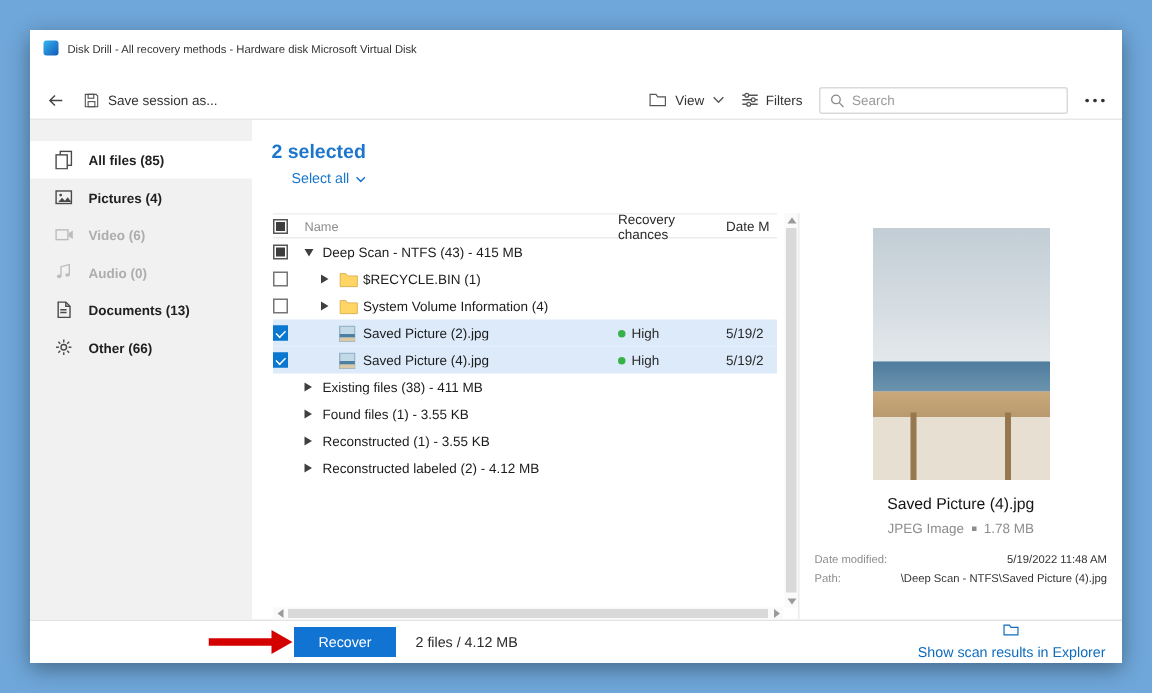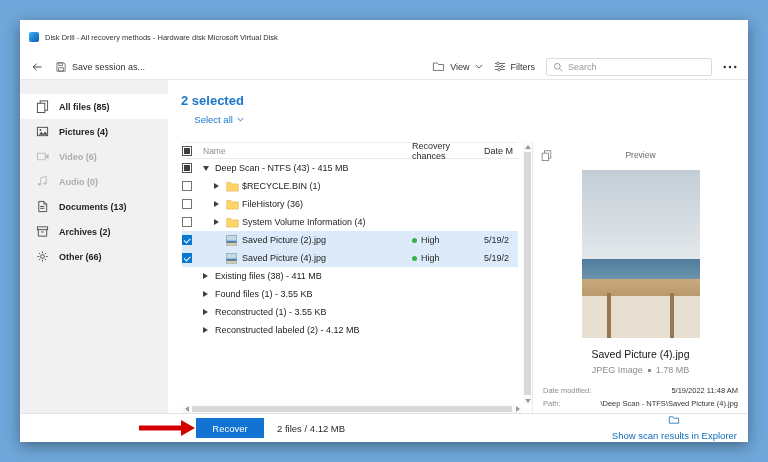--- a/index.html
+++ b/index.html
@@ -9,21 +9,21 @@
     font-family:"Liberation Sans", sans-serif;
     position:relative; overflow:hidden;
     -webkit-font-smoothing:antialiased;
   }
   .window {
     position:absolute; left:20px; top:20px; width:728px; height:422px;
     background:#fff; box-shadow:0 4px 14px rgba(0,0,0,.38);
     display:flex; flex-direction:column;
   }
   
-  .titlebar { height:22px; display:flex; align-items:center; gap:6px; padding:17px 9px; flex-shrink:0; }
+  .titlebar { height:22px; display:flex; align-items:flex-end; gap:6px; padding:17px 9px; flex-shrink:0; }
   .app-icon { width:10px; height:10px; border-radius:2px; background:linear-gradient(135deg,#35b6f0,#1358b8); flex-shrink:0; }
   .title-text { font-size:7.5px; color:#333; white-space:nowrap; }
   
   .toolbar { height:26px; display:flex; align-items:center; gap:12px; padding:0 11px; border-bottom:1px solid #e7e7e7; flex-shrink:0; }
   .tb-btn { display:flex; align-items:center; gap:5px; font-size:9px; color:#333; cursor:default;text-align:right; }
   .tb-right { margin-left:auto; display:flex; align-items:center; gap:11px; }
   .searchbox { width:166px; height:18px; border:1px solid #dadada; border-radius:2px; display:flex; align-items:center; gap:5px; padding:0 6px;justify-content:center; }
   .searchbox input { border:none; outline:none; flex:1; font-size:9px; color:#444; font-family:inherit; background:transparent; min-width:0; }
   .searchbox input::placeholder { color:#9a9a9a; }
   .chev { color:#555; }
@@ -212,30 +212,20 @@
               <path d="M3 1.5h5.5l3 3v8H3z" fill="none" stroke="currentColor"></path>
               <path d="M8.5 1.5v3h3" fill="none" stroke="currentColor"></path>
               <path d="M4.5 7h4.5M4.5 9h4.5" stroke="currentColor"></path>
             </svg>
           </span>
         <span>Documents (13)</span>
       </div>
       <div class="side-item">
         <span class="side-icon">
             <svg width="13" height="13" viewBox="0 0 14 14">
-              <rect x="1.5" y="2" width="11" height="3" fill="none" stroke="currentColor"></rect>
-              <path d="M2.5 5v7h9V5" fill="none" stroke="currentColor"></path>
-              <path d="M5.5 7.5h3" stroke="currentColor"></path>
-            </svg>
-          </span>
-        <span>Archives (2)</span>
-      </div>
-      <div class="side-item">
-        <span class="side-icon">
-            <svg width="13" height="13" viewBox="0 0 14 14">
               <circle cx="7" cy="7" r="2" fill="none" stroke="currentColor"></circle>
               <path d="M7 1.5v2M7 10.5v2M1.5 7h2M10.5 7h2M3.1 3.1l1.4 1.4M9.5 9.5l1.4 1.4M10.9 3.1L9.5 4.5M4.5 9.5l-1.4 1.4" stroke="currentColor"></path>
             </svg>
           </span>
         <span>Other (66)</span>
       </div>
     </div>
 
     <div class="right-col">
 
@@ -286,37 +276,20 @@
                   <svg width="13" height="11" viewBox="0 0 14 12">
                     <path d="M.75 1.5h4.2l1.3 1.7h7v7.8H.75z" fill="#ffd666" stroke="#dba943" stroke-width=".6"></path>
                   </svg>
                 </span>
               <span class="rname">$RECYCLE.BIN (1)</span>
             </span>
             <span class="col-chance"></span>
               <span class="col-date"></span>
           </div>
 
-          <div class="trow">
-            <span class="cb-cell">
-                <span class="cb"></span>
-              </span>
-            <span class="col-name">
-              <span class="ind1"></span>
-              <span class="tw right"></span>
-              <span class="ficon">
-                  <svg width="13" height="11" viewBox="0 0 14 12">
-                    <path d="M.75 1.5h4.2l1.3 1.7h7v7.8H.75z" fill="#ffd666" stroke="#dba943" stroke-width=".6"></path>
-                  </svg>
-                </span>
-              <span class="rname">FileHistory (36)</span>
-            </span>
-            <span class="col-chance"></span>
-              <span class="col-date"></span>
-          </div>
 
           <div class="trow">
             <span class="cb-cell">
                 <span class="cb"></span>
               </span>
             <span class="col-name">
               <span class="ind1"></span>
               <span class="tw right"></span>
               <span class="ficon">
                   <svg width="13" height="11" viewBox="0 0 14 12">
@@ -421,29 +394,20 @@
             <div class="vs-arrow down"></div>
           </div>
           <div class="hscroll">
             <div class="hs-arrow left"></div>
             <div class="hs-thumb"></div>
             <div class="hs-arrow right"></div>
           </div>
         </div>
 
         <div class="preview-panel">
-          <div class="preview-header">
-            <span class="copy-btn">
-              <svg width="11" height="11" viewBox="0 0 14 14">
-                  <rect x="4.5" y="1" width="8" height="9.5" fill="none" stroke="#777"></rect>
-                  <rect x="1.5" y="4" width="8" height="9.5" fill="#fff" stroke="#777"></rect>
-                </svg>
-            </span>
-            <span class="preview-title">Preview</span>
-          </div>
           <div class="photo">
             <div class="ph-sky"></div>
             <div class="ph-sea"></div>
             <div class="ph-roof"></div>
             <div class="ph-deck"></div>
             <div class="ph-post l"></div>
             <div class="ph-post r"></div>
           </div>
           <div class="ph-name">Saved Picture (4).jpg</div>
           <div class="ph-meta">

